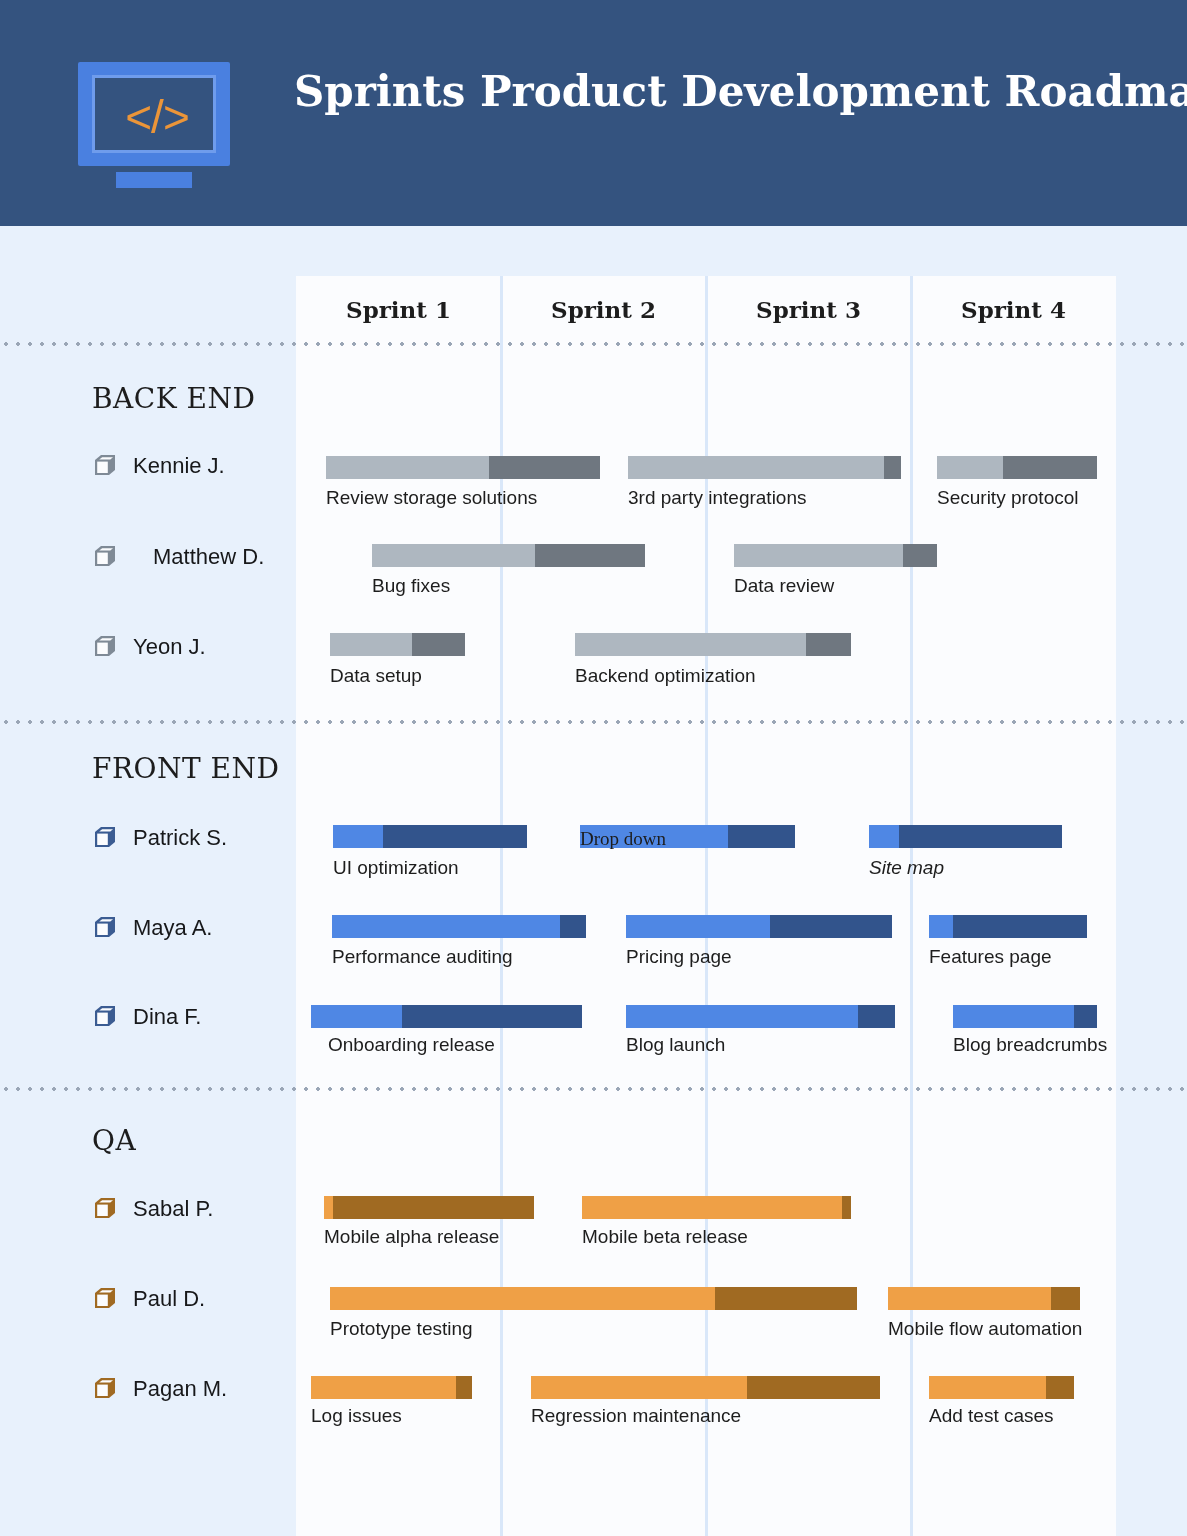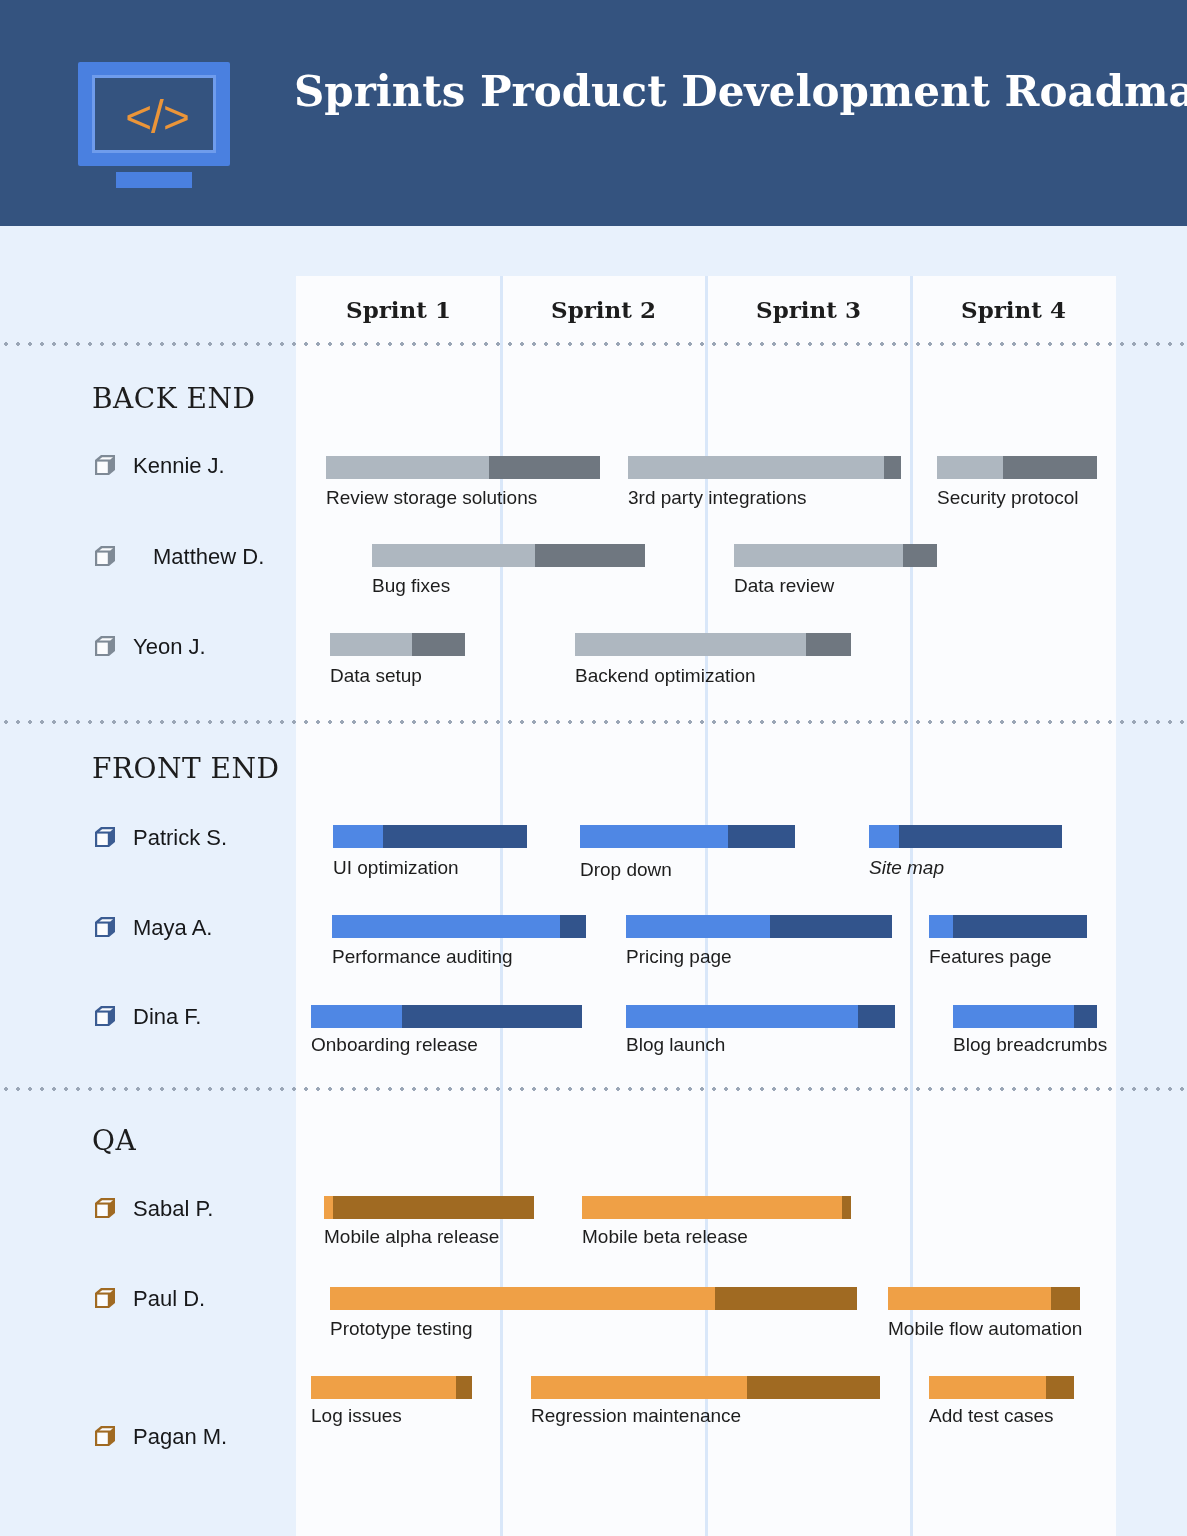--- a/index.html
+++ b/index.html
@@ -257,21 +257,21 @@
       </div>
       <div class="bar" style="left: 333px; top: 825px; width: 194px;">
         <div class="bar-seg" style="width: 50px; background: rgb(79, 135, 228);"></div>
         <div class="bar-seg" style="flex: 1 1 auto; background: rgb(50, 84, 140);"></div>
       </div>
       <div class="bar-label" style="left: 333px; top: 857px;">UI optimization</div>
       <div class="bar" style="left: 580px; top: 825px; width: 215px;">
         <div class="bar-seg" style="width: 148px; background: rgb(79, 135, 228);"></div>
         <div class="bar-seg" style="flex: 1 1 auto; background: rgb(50, 84, 140);"></div>
       </div>
-      <div class="bar-label" style="left: 580px; top: 859px;">Drop down</div>
+      <div class="bar-label" style="left: 580px; top: 828px; font-family: Liberation Serif, serif;">Drop down</div>
       <div class="bar" style="left: 869px; top: 825px; width: 193px;">
         <div class="bar-seg" style="width: 30px; background: rgb(79, 135, 228);"></div>
         <div class="bar-seg" style="flex: 1 1 auto; background: rgb(50, 84, 140);"></div>
       </div>
       <div class="bar-label" style="left: 869px; top: 857px; font-style: italic;">Site map</div>
       <div class="person" style="top: 911px;">
         <span>
           <svg class="cube-icon" viewBox="0 0 26 26" xmlns="http://www.w3.org/2000/svg">
             <path d="M3 7 L9 2 L23 2 L23 17 L17 22 L3 22 Z" fill="#3b5c92"></path>
             <rect x="5.2" y="8.6" width="10.6" height="11.4" fill="#fbfcfe"></rect>
@@ -302,21 +302,21 @@
             <rect x="5.2" y="8.6" width="10.6" height="11.4" fill="#fbfcfe"></rect>
             <path d="M7.2 6.6 L10.2 4.3 L21 4.3 L18.3 6.6 Z" fill="#fbfcfe"></path>
           </svg>
         </span>
         <span class="person-name">Dina F.</span>
       </div>
       <div class="bar" style="left: 311px; top: 1005px; width: 271px;">
         <div class="bar-seg" style="width: 91px; background: rgb(79, 135, 228);"></div>
         <div class="bar-seg" style="flex: 1 1 auto; background: rgb(50, 84, 140);"></div>
       </div>
-      <div class="bar-label" style="left: 311px; top: 1034px; text-align: right;">Onboarding release</div>
+      <div class="bar-label" style="left: 328px; top: 1034px; text-align: right;">Onboarding release</div>
       <div class="bar" style="left: 626px; top: 1005px; width: 269px;">
         <div class="bar-seg" style="width: 232px; background: rgb(79, 135, 228);"></div>
         <div class="bar-seg" style="flex: 1 1 auto; background: rgb(50, 84, 140);"></div>
       </div>
       <div class="bar-label" style="left: 626px; top: 1034px;">Blog launch</div>
       <div class="bar" style="left: 953px; top: 1005px; width: 144px;">
         <div class="bar-seg" style="width: 121px; background: rgb(79, 135, 228);"></div>
         <div class="bar-seg" style="flex: 1 1 auto; background: rgb(50, 84, 140);"></div>
       </div>
       <div class="bar-label" style="left: 953px; top: 1034px;">Blog breadcrumbs</div>
@@ -354,21 +354,21 @@
       <div class="bar" style="left: 330px; top: 1287px; width: 527px;">
         <div class="bar-seg" style="width: 385px; background: rgb(239, 160, 70);"></div>
         <div class="bar-seg" style="flex: 1 1 auto; background: rgb(160, 106, 34);"></div>
       </div>
       <div class="bar-label" style="left: 330px; top: 1318px;">Prototype testing</div>
       <div class="bar" style="left: 888px; top: 1287px; width: 192px;">
         <div class="bar-seg" style="width: 163px; background: rgb(239, 160, 70);"></div>
         <div class="bar-seg" style="flex: 1 1 auto; background: rgb(160, 106, 34);"></div>
       </div>
       <div class="bar-label" style="left: 888px; top: 1318px;">Mobile flow automation</div>
-      <div class="person" style="top: 1372px; margin-top: 48px;">
+      <div class="person" style="top: 1372px;">
         <span>
           <svg class="cube-icon" viewBox="0 0 26 26" xmlns="http://www.w3.org/2000/svg">
             <path d="M3 7 L9 2 L23 2 L23 17 L17 22 L3 22 Z" fill="#a06a22"></path>
             <rect x="5.2" y="8.6" width="10.6" height="11.4" fill="#fbfcfe"></rect>
             <path d="M7.2 6.6 L10.2 4.3 L21 4.3 L18.3 6.6 Z" fill="#fbfcfe"></path>
           </svg>
         </span>
         <span class="person-name">Pagan M.</span>
       </div>
       <div class="bar" style="left: 311px; top: 1376px; width: 161px;">

